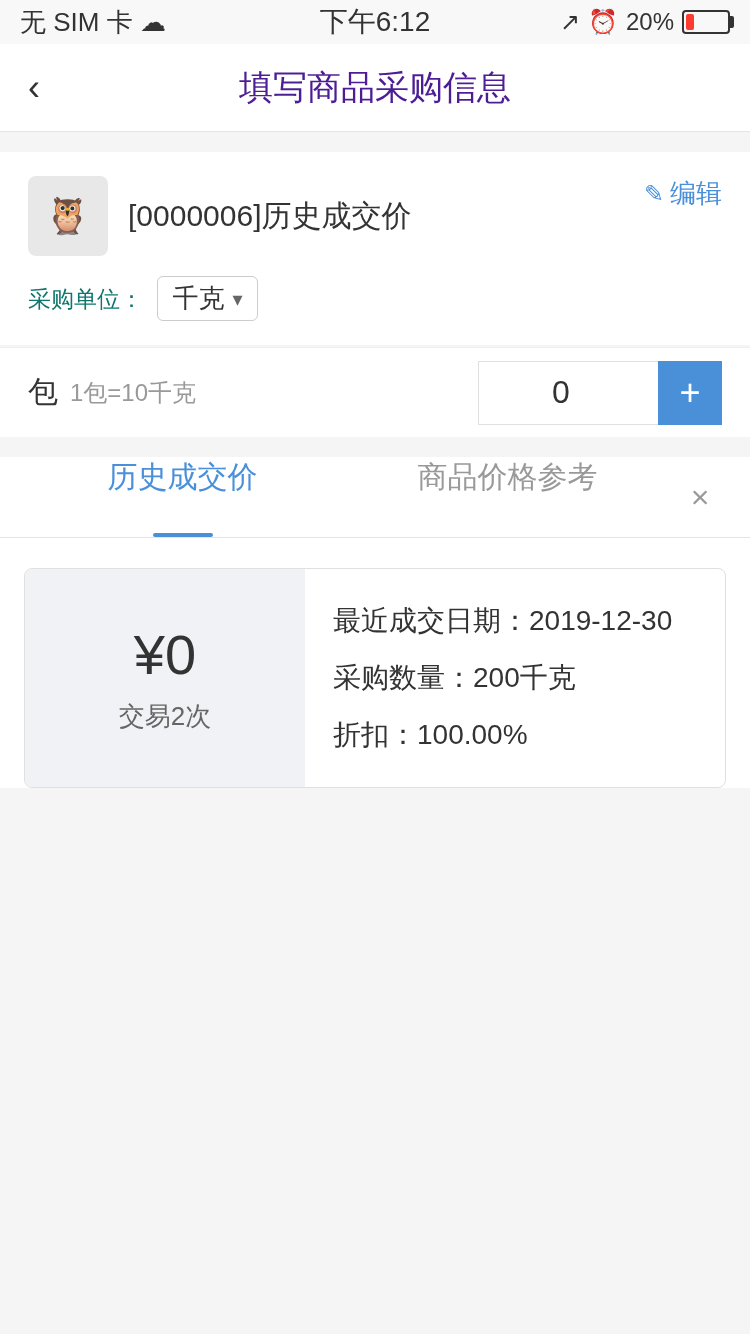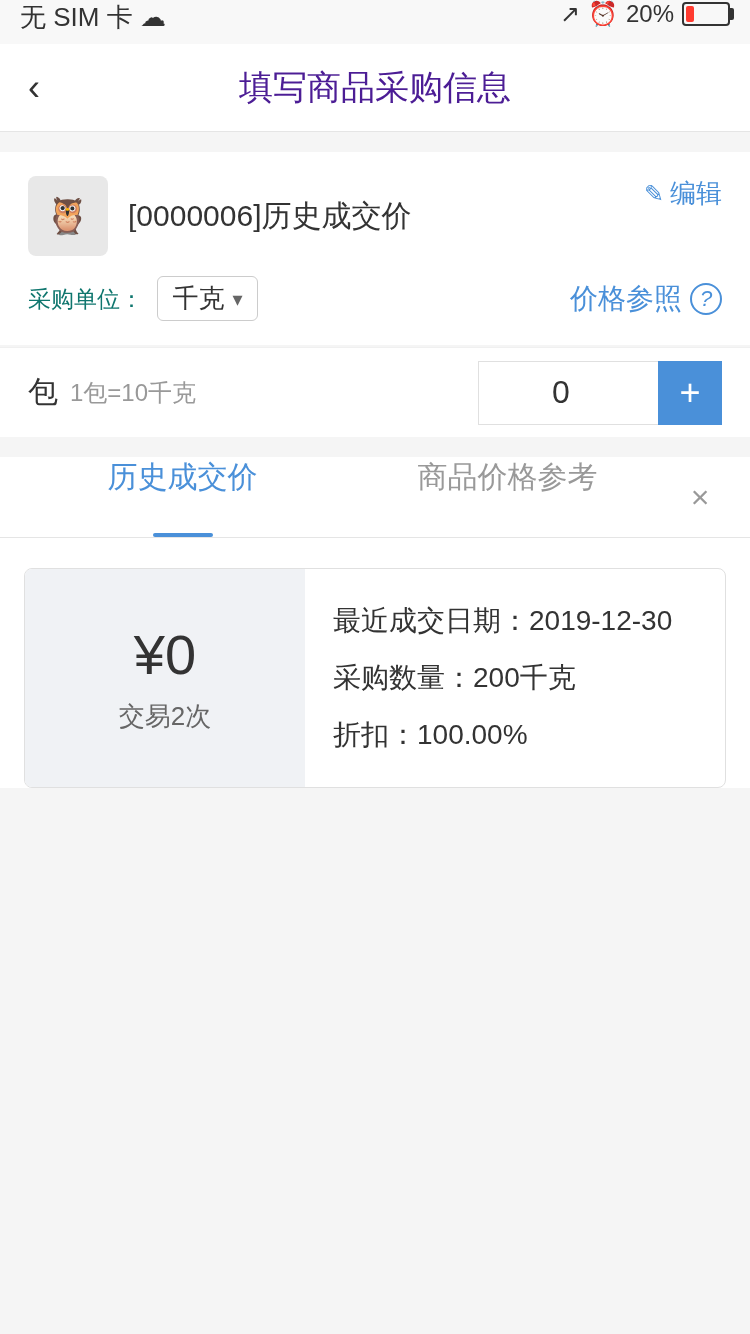--- a/index.html
+++ b/index.html
@@ -11,21 +11,21 @@
       background: #f5f5f5;
       overflow-x: hidden;
     }
 
     
     .status-bar {
       width: 750px;
       height: 44px;
       background: #f8f8f8;
       display: flex;
-      align-items: flex-start;
+      align-items: center;
       justify-content: space-between;
       padding: 0 20px;
       font-size: 28px;
     }
     .status-left {
       font-size: 26px;
       color: #333;
       font-weight: 500;
     }
     .status-center {
@@ -333,20 +333,21 @@
     .main-content {
       background: #f5f5f5;
       min-height: calc(1334px - 44px);
     }
   </style>
 </head>
 <body>
 
 <div class="status-bar">
   <span class="status-left">无 SIM 卡 ☁</span>
+  <span class="status-center">下午6:12</span>
   <div class="status-right">
     <span>↗</span>
     <span>⏰</span>
     <span>20%</span>
     <span class="battery">
       <span class="battery-fill"></span>
     </span>
   </div>
 </div>
 
@@ -372,24 +373,20 @@
         <span>编辑</span>
       </span>
     </div>
     <div class="product-unit-row">
       <div>
         <span class="unit-label">采购单位：</span>
         <span class="unit-select">
           <span>千克</span>
           <span class="unit-select-arrow">▾</span>
         </span>
-      </div>
-      <div class="price-ref">
-        <span>价格参照</span>
-        <span class="price-ref-icon">?</span>
       </div>
     </div>
   </div>
 
   <div class="quantity-section">
     <div class="quantity-label">
       <span class="qty-unit">包</span>
       <span class="qty-conversion">1包=10千克</span>
     </div>
     <div class="quantity-input-group">

